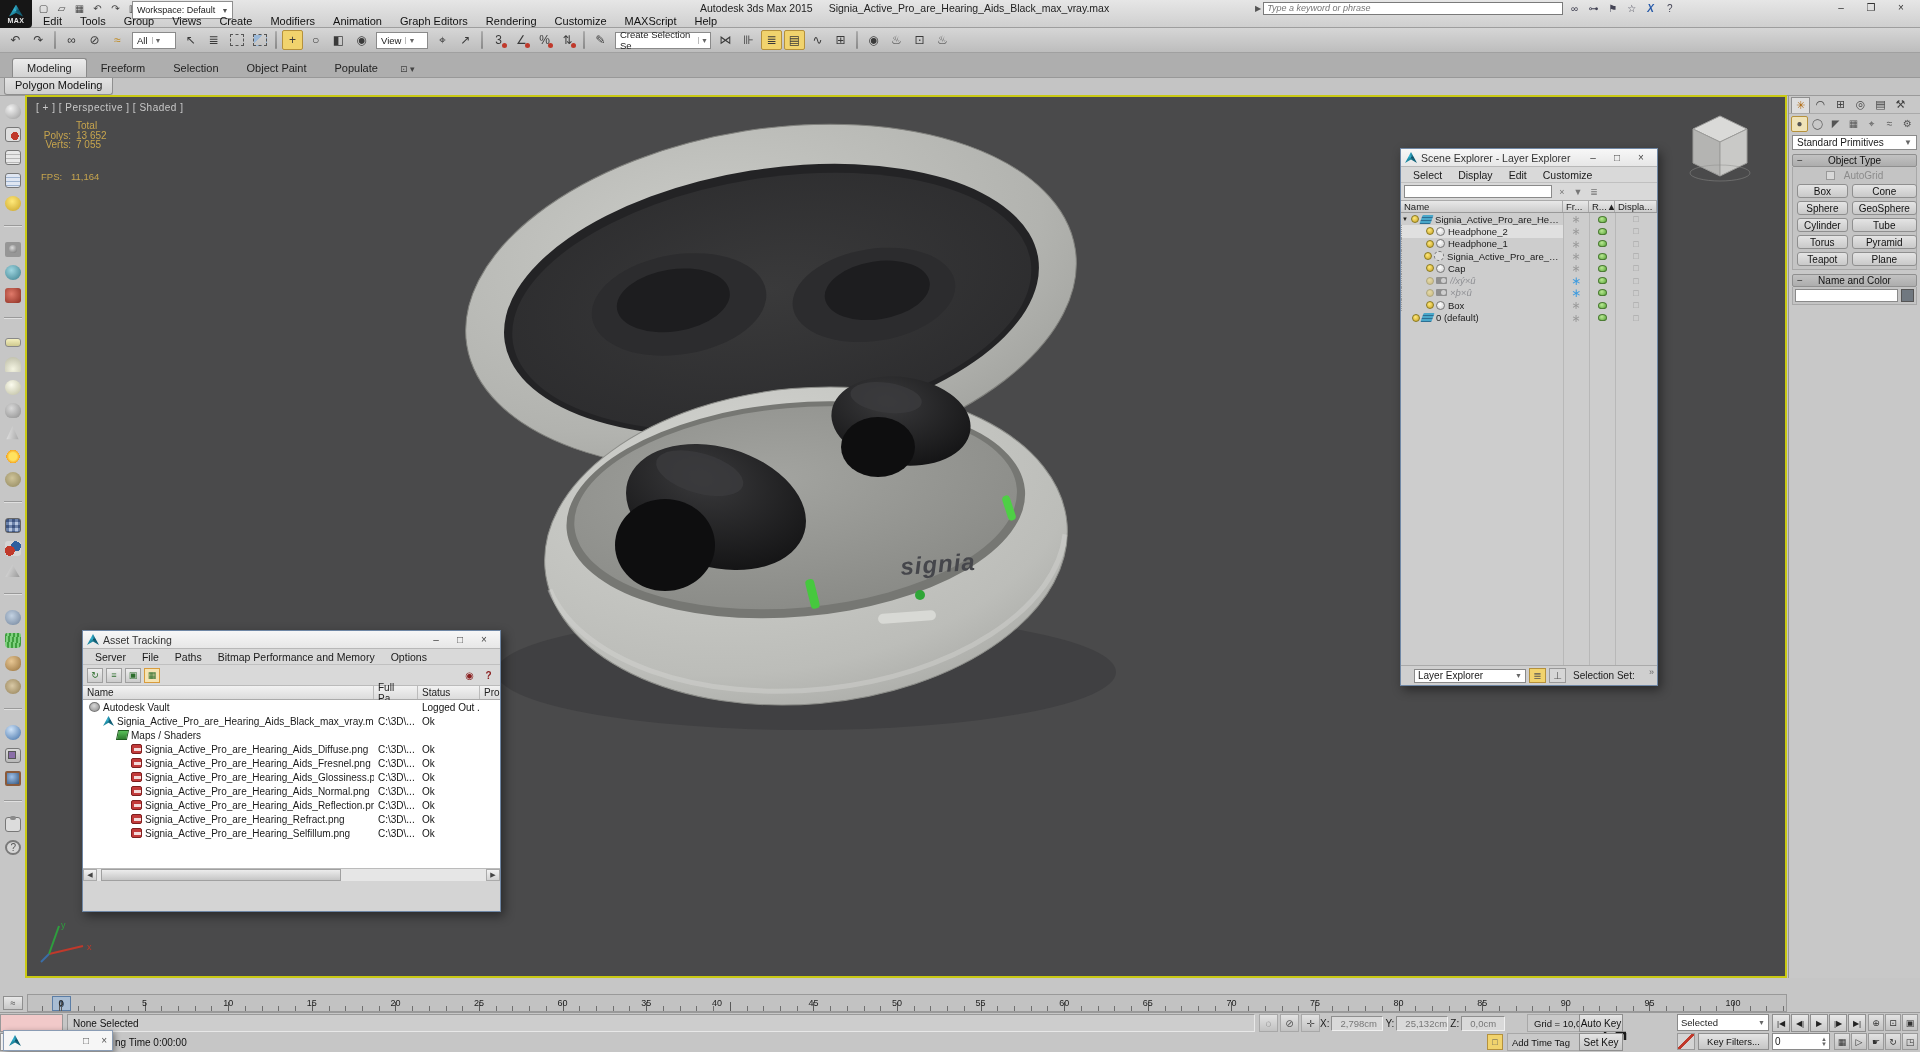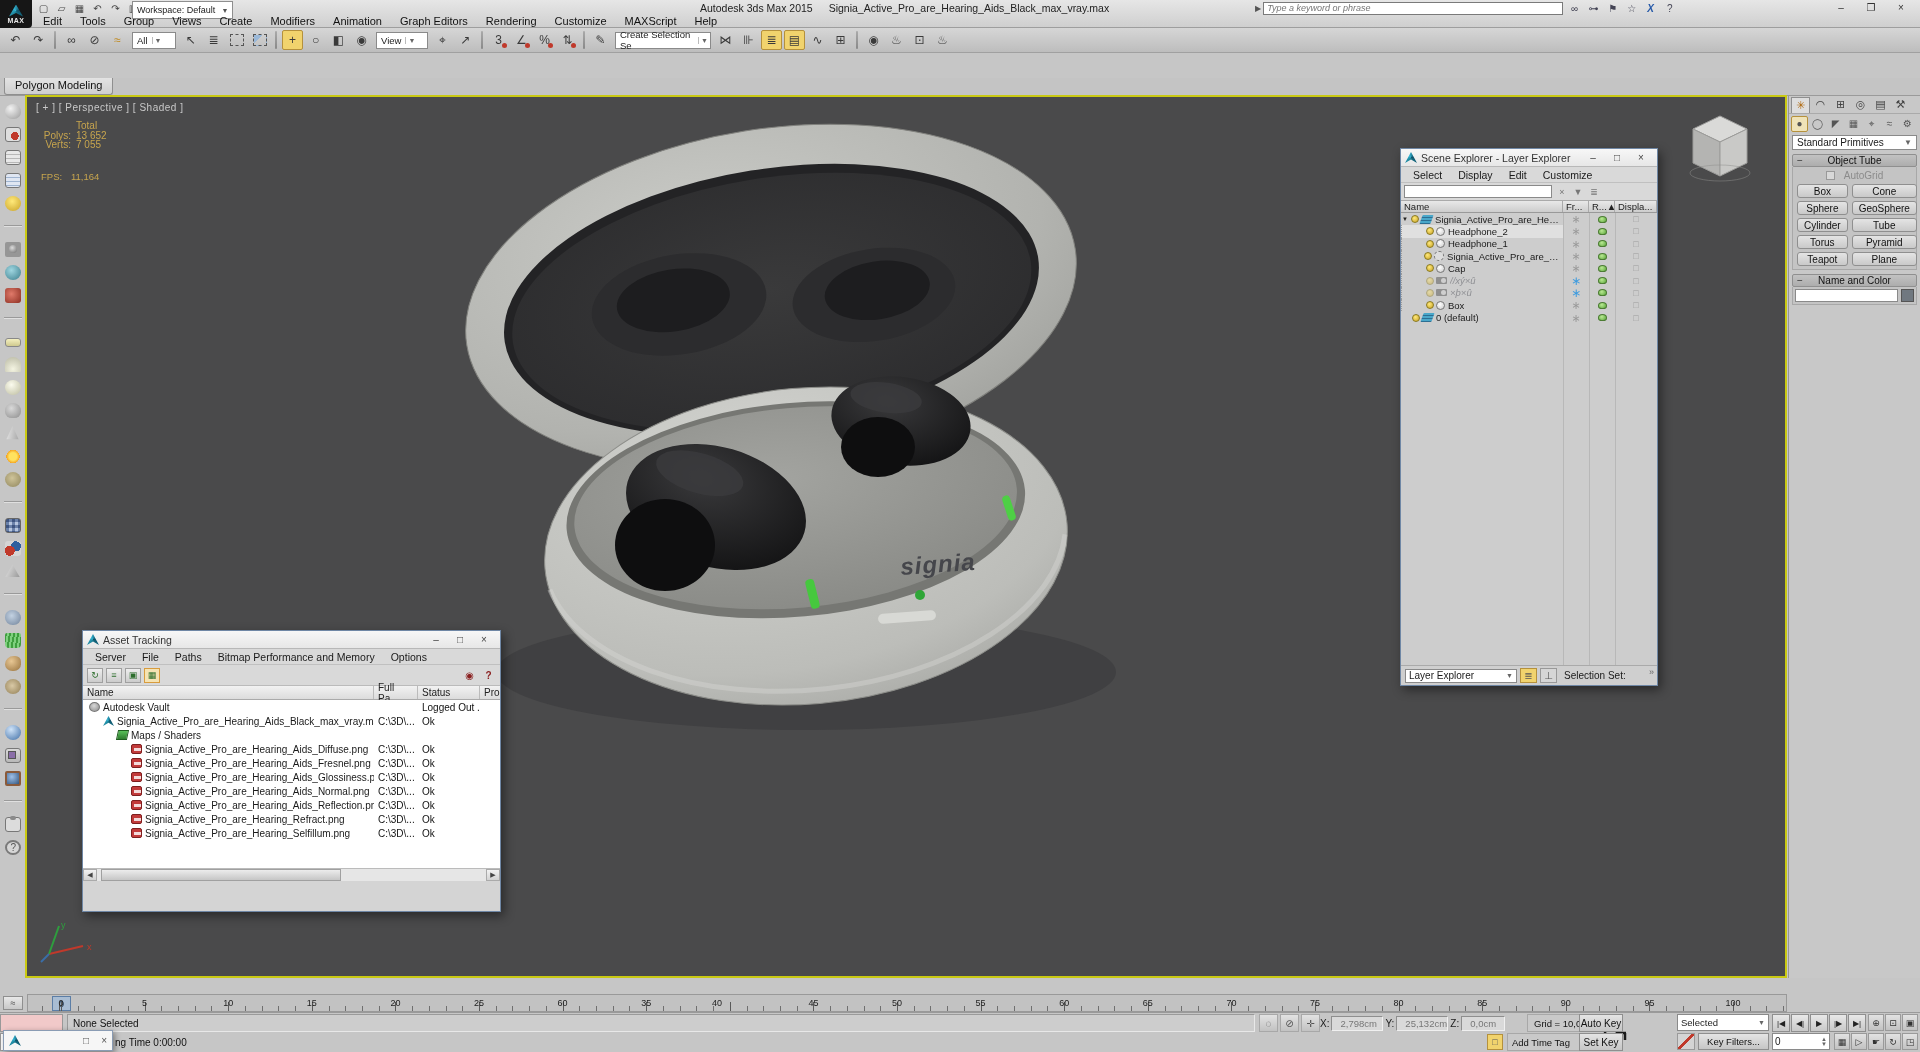--- a/index.html
+++ b/index.html
@@ -152,21 +152,21 @@
   .ic-sphere{border:1px solid #777;border-radius:50%;background:radial-gradient(circle at 40% 35%,#fff,#c9c9c9);width:9px;height:9px;}
   .ic-group{border:1px dashed #777;border-radius:50%;background:#ddd;width:10px;height:10px;}
   .ic-camera{background:#8f8f8f;border-radius:1px;width:11px;height:7px;}
   .ic-camera::after{content:"";position:absolute;right:1px;top:1px;width:5px;height:5px;border-radius:50%;background:#cfcfcf;}
   .se-label{overflow:hidden;text-overflow:ellipsis;white-space:nowrap;}
   .frozen .se-label{color:#8f9094;font-style:italic;}
   .snow{font-size:11px;color:#9a9a9a;line-height:10px;}
   .snow.blue{color:#3d9bdf;font-size:12px;}
   .teapot-ic{width:9px;height:7px;background:radial-gradient(circle at 40% 35%,#b9e892,#5ca83c);border-radius:50% 50% 40% 40%;border:1px solid #4c7c34;}
   .cube-ic{font-size:9px;color:#9c9c9c;}
-  .se-footer{height:20px;background:#cfcfcf;border-top:1px solid #aaa;display:flex;align-items:center;padding:0 4px;gap:3px;position:relative;}
+  .se-footer{height:20px;background:#cfcfcf;border-top:1px solid #aaa;display:flex;align-items:center;padding:0 13px;gap:3px;position:relative;}
   .se-mode{width:112px;height:14px;background:#fff;border:1px solid #8a8a8a;font-size:10px;display:flex;align-items:center;justify-content:space-between;padding:0 3px;}
   .se-mode .dd{font-size:7px;color:#666;}
   .se-fic{width:17px;height:15px;border:1px solid #999;display:flex;align-items:center;justify-content:center;font-size:10px;background:#d6d6d6;color:#555;}
   .se-fic.hl{background:#f1d36d;border-color:#b5913c;}
   .se-selset{font-size:10px;margin-left:4px;}
   .se-chev{position:absolute;right:3px;top:1px;font-size:9px;color:#666;}
 
   
   #asset-tracking{left:82px;top:630px;width:419px;height:282px;display:flex;flex-direction:column;}
   .at-toolbar{height:21px;display:flex;align-items:center;background:#d9d9d9;padding:0 4px;gap:3px;border-bottom:1px solid #bbb;}
@@ -358,20 +358,31 @@
         <span class="tb-item">∿</span>
         <span class="tb-item">⊞</span>
         <span class="tb-item divider"></span>
         <span class="tb-item">◉</span>
         <span class="tb-item">♨</span>
         <span class="tb-item">⊡</span>
         <span class="tb-item">♨</span>
       </span>
   </div>
 
+  <div class="ribbon-tabs">
+    <span style="display:flex;align-items:flex-end;">
+
+    <span class="rtab active">Modeling</span>
+        <span class="rtab">Freeform</span>
+        <span class="rtab">Selection</span>
+        <span class="rtab">Object Paint</span>
+        <span class="rtab">Populate</span>
+      </span>
+    <span class="rtab-extra">⊡ ▾</span>
+  </div>
   <div class="ribbon-strip">
     <span class="poly-btn">Polygon Modeling</span>
   </div>
 
   <div class="left-rail">
 
   <span class="lt-btn">
         <span class="lt i-teapot"></span>
       </span>
       <span class="lt-btn">
@@ -575,21 +586,21 @@
         <span class="cp-subtab">≈</span>
         <span class="cp-subtab">⚙</span>
       </div>
     <div class="cp-dropdown">
       <span>Standard Primitives</span>
         <span class="dd">▼</span>
     </div>
     <div class="rollout">
       <div class="ro-head">
         <span class="minus">−</span>
-        <span class="ro-title">Object Tube</span>
+        <span class="ro-title">Object Type</span>
       </div>
       <div class="ro-body" style="border:1px solid #a8a8a8;border-top:none;background:#c4c4c4;">
         <div class="autogrid-row">
           <span class="chk"></span>
           <span>AutoGrid</span>
         </div>
         <div class="cp-grid">
 
         <button class="cp-btn">Box</button>
             <button class="cp-btn">Cone</button>

